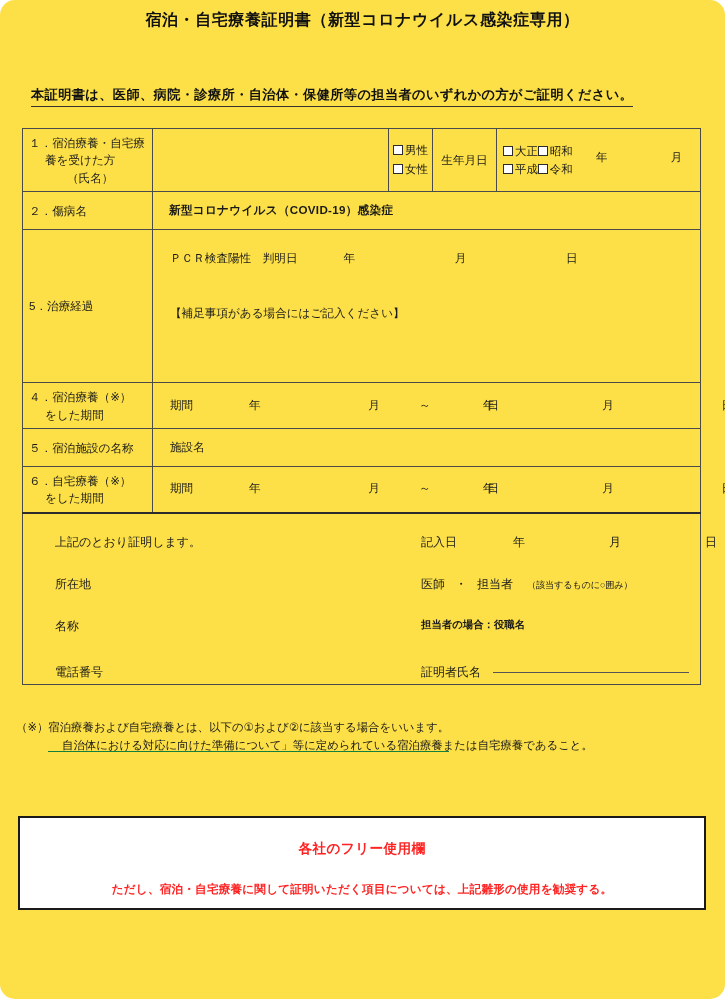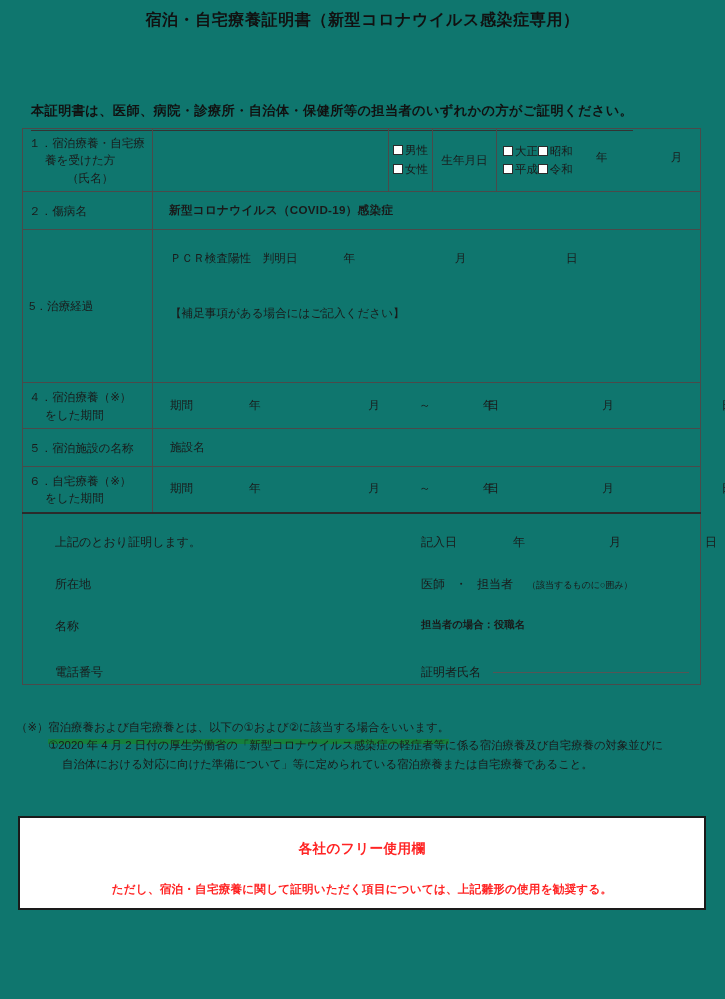--- a/index.html
+++ b/index.html
@@ -11,21 +11,22 @@
     width: 725px;
     height: 999px;
     position: relative;
     font-family: "Liberation Sans", "DejaVu Sans", sans-serif;
     color: #1a1a1a;
     overflow: hidden;
   }
   .page {
     position: absolute;
     inset: 0;
-    background: #0f766e;
+    background: #fde047;
+    border-radius: 15px;
   }
 
   
   .doc-title {
     position: absolute;
     top: 10px;
     left: 0;
     width: 725px;
     text-align: center;
     font-size: 16px;
@@ -35,22 +36,21 @@
   }
   .doc-subtitle {
     position: absolute;
     top: 86px;
     left: 31px;
     font-size: 13.2px;
     font-weight: bold;
     letter-spacing: 0.4px;
     color: #111;
     border-bottom: 1.4px solid #333;
-    padding-bottom: 10px;
-    margin-top: 16px;
+    padding-bottom: 2px;
   }
 
   
   .form-table {
     position: absolute;
     left: 22px;
     top: 128px;
     width: 678px;
     border-collapse: collapse;
     table-layout: fixed;
@@ -152,21 +152,21 @@
     position: absolute;
     left: 16px;
     top: 718px;
     width: 700px;
     font-size: 11.4px;
     line-height: 1.62;
     color: #1a1a1a;
   }
   .fn-head { white-space: nowrap; }
   .fn-head .fn-mark { }
-  .fn-head .fn-ul { border-bottom: 5px solid #15803d; padding-bottom: 6px; }
+  .fn-head .fn-ul { border-bottom: 1px solid #15803d; padding-bottom: 18px; }
   .fn-item { padding-left: 32px; }
   .fn-cont { padding-left: 46px; }
 
   
   .free-box {
     position: absolute;
     left: 18px;
     top: 816px;
     width: 688px;
     height: 94px;
@@ -308,21 +308,20 @@
     </tr>
   </tbody>
     </table>
 
   <div style="position:absolute; left:596px; top:150px; font-size:11.4px; letter-spacing:26px; white-space:nowrap;">年　月　日</div>
 
   <div class="footnotes">
     <div class="fn-head">
       <span class="fn-mark">（※）</span><span class="fn-ul">宿泊療養および自宅療養とは、以下の①および②に該当する場合をいいます。</span>
     </div>
-    <div class="fn-item">①2020 年 4 月 2 日付の厚生労働省の「新型コロナウイルス感染症の軽症者等に係る宿泊療養及び自宅療養の対象並びに</div>
     <div class="fn-cont">自治体における対応に向けた準備について」等に定められている宿泊療養または自宅療養であること。</div>
   </div>
 
   <div class="free-box">
     <div class="free-title" style="color: rgb(255, 36, 36);">各社のフリー使用欄</div>
     <div class="free-sub" style="color: rgb(255, 36, 36);">ただし、宿泊・自宅療養に関して証明いただく項目については、上記雛形の使用を勧奨する。</div>
   </div>
 
 </div>
 

